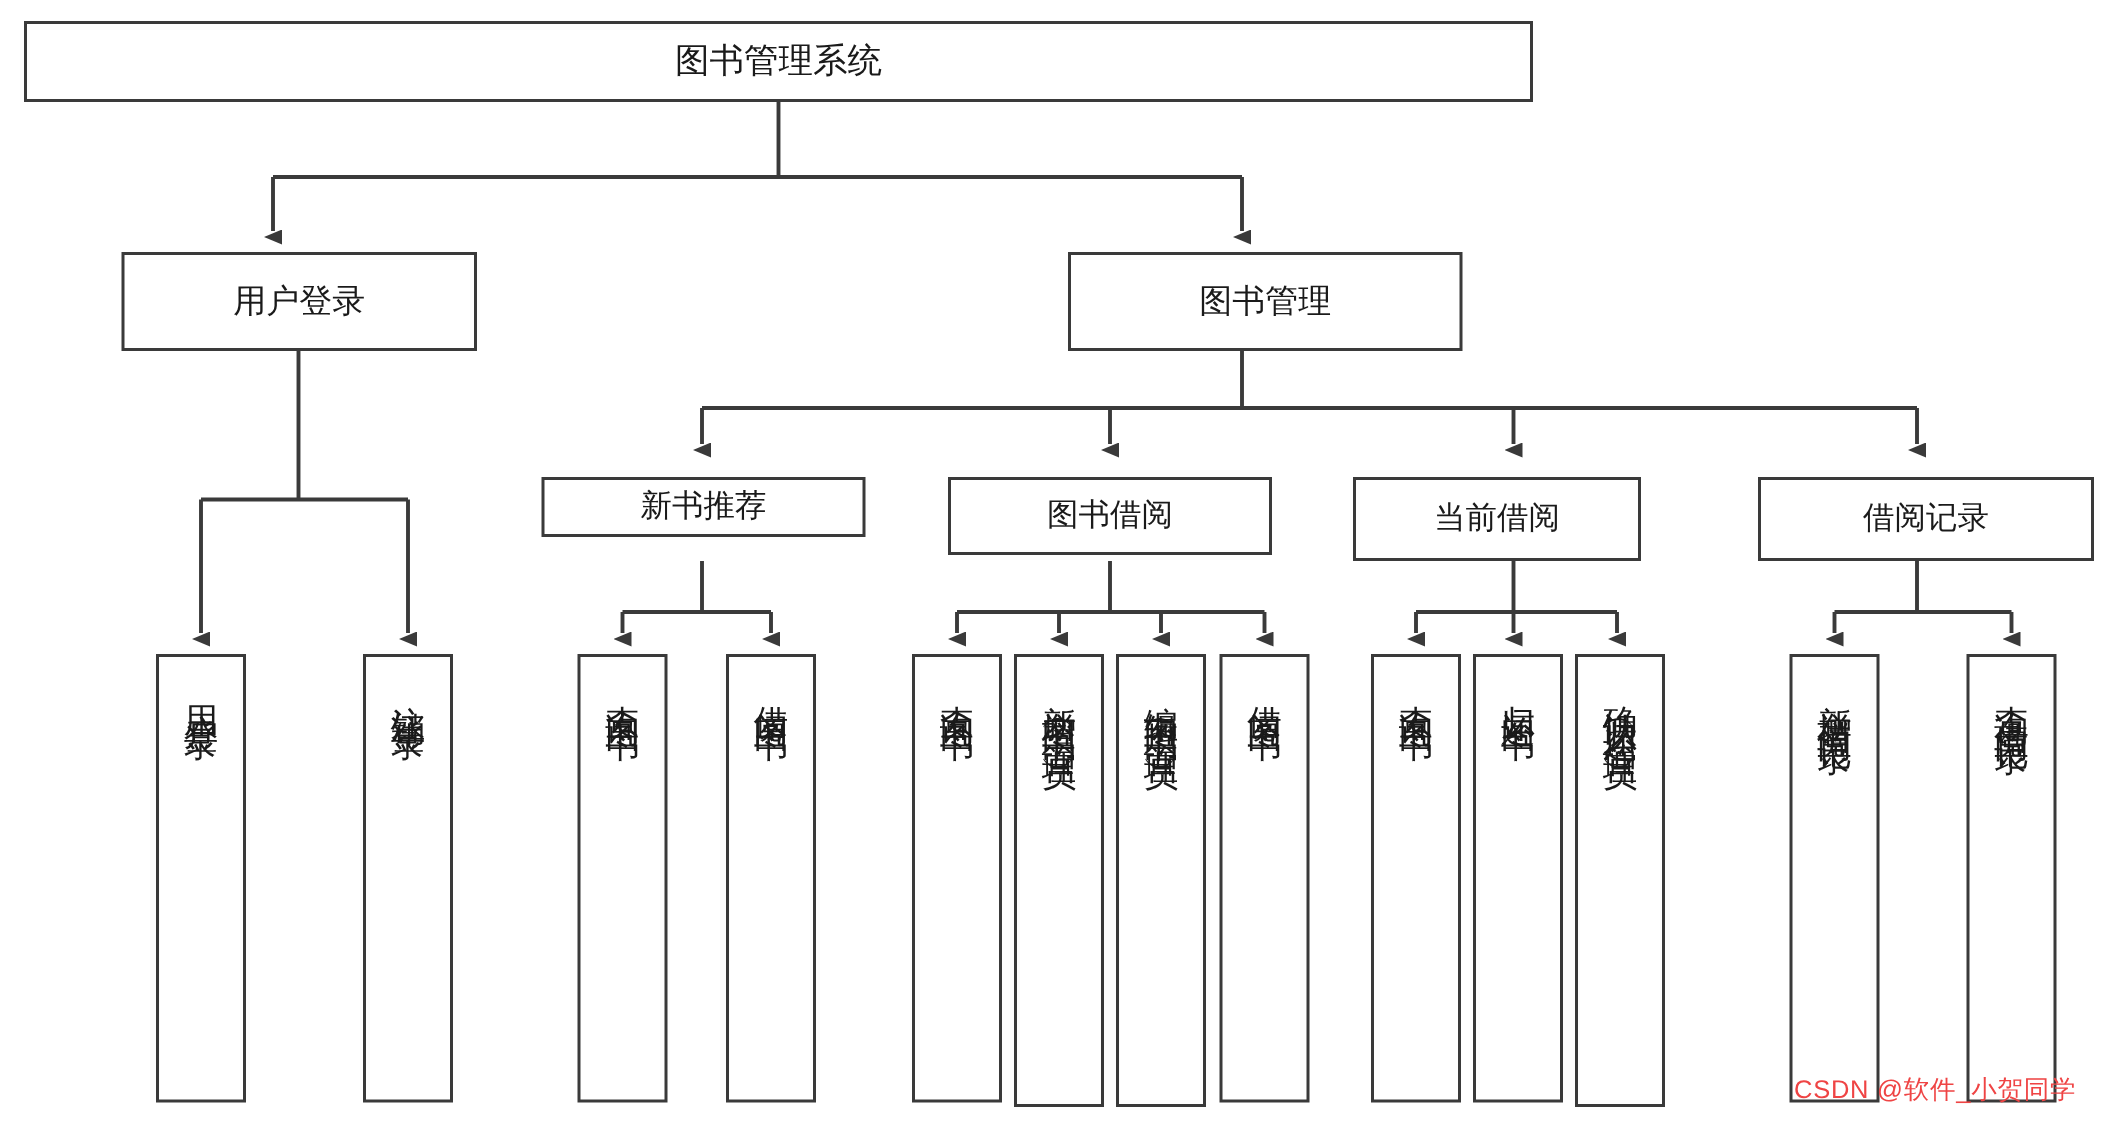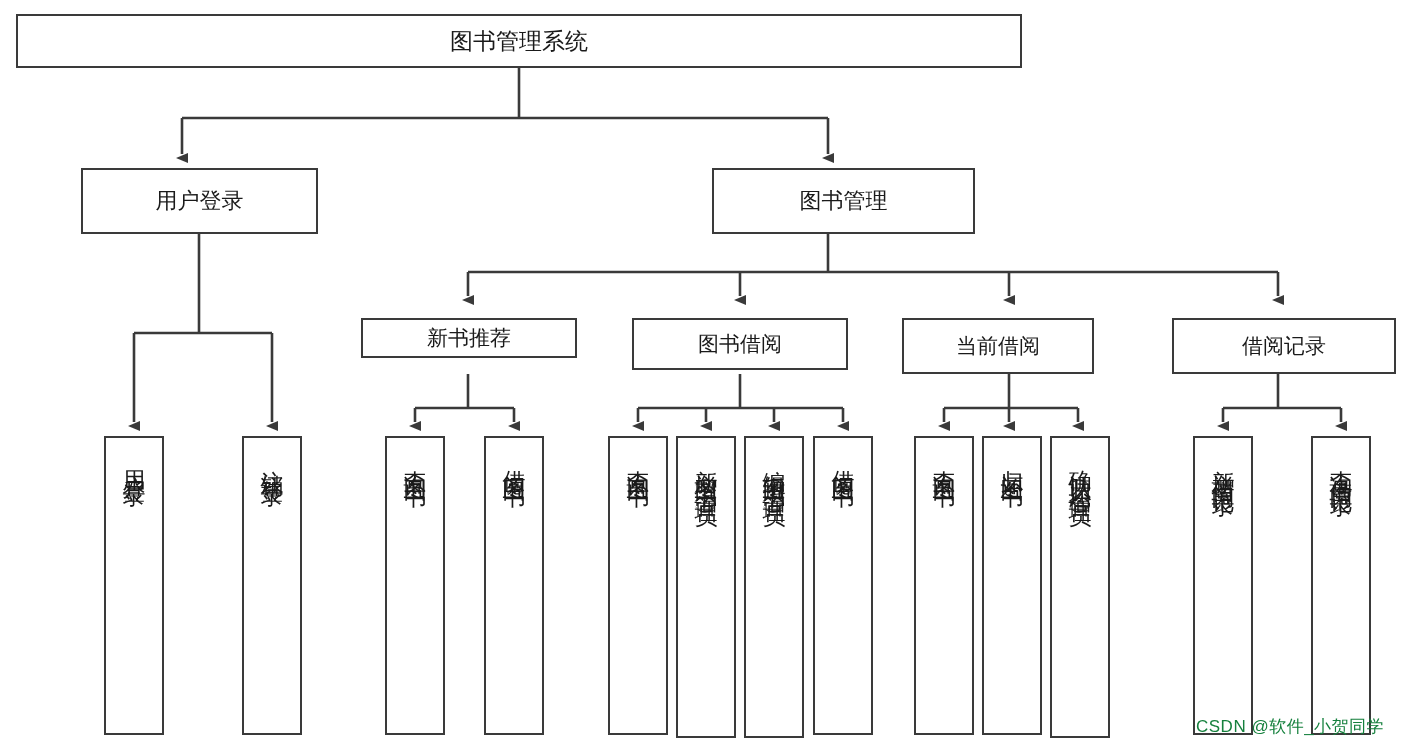--- a/index.html
+++ b/index.html
@@ -53,21 +53,21 @@
   .node-leaf .label {
     writing-mode: vertical-rl;
     text-orientation: upright;
     font-size: 23px;
     letter-spacing: 5px;
     line-height: 1;
     white-space: nowrap;
   }
   .watermark {
     position: absolute;
-    color: #15803d;
+    color: #ef4444;
     font-size: 17px;
     white-space: nowrap;
     letter-spacing: 0.5px;
   }
 </style>
 </head>
 <body>
 
 <div id="canvas">
 
@@ -119,21 +119,21 @@
       <path d="M1009,408 L1009,422" marker-end="url(#arrow)"></path>
       <path d="M1078,408 L1078,422" marker-end="url(#arrow)"></path>
 
       <path d="M1278,374 L1278,408"></path>
       <path d="M1223,408 L1341,408"></path>
       <path d="M1223,408 L1223,422" marker-end="url(#arrow)"></path>
       <path d="M1341,408 L1341,422" marker-end="url(#arrow)"></path>
     </g>
   </svg>
 
-  <div class="node node-root" style="left:16px; top:14px; width:1006px; height:54px;">
+  <div class="node node-root" style="left:16px; top:14px; width:1006px; height:54px;font-family:Liberation Serif, serif;">
     <span class="label">图书管理系统</span>
   </div>
 
   <div class="node node-l2" style="left:81px; top:168px; width:237px; height:66px;">
     <span class="label">用户登录</span>
   </div>
   <div class="node node-l2" style="left:712px; top:168px; width:263px; height:66px;">
     <span class="label">图书管理</span>
   </div>
 

